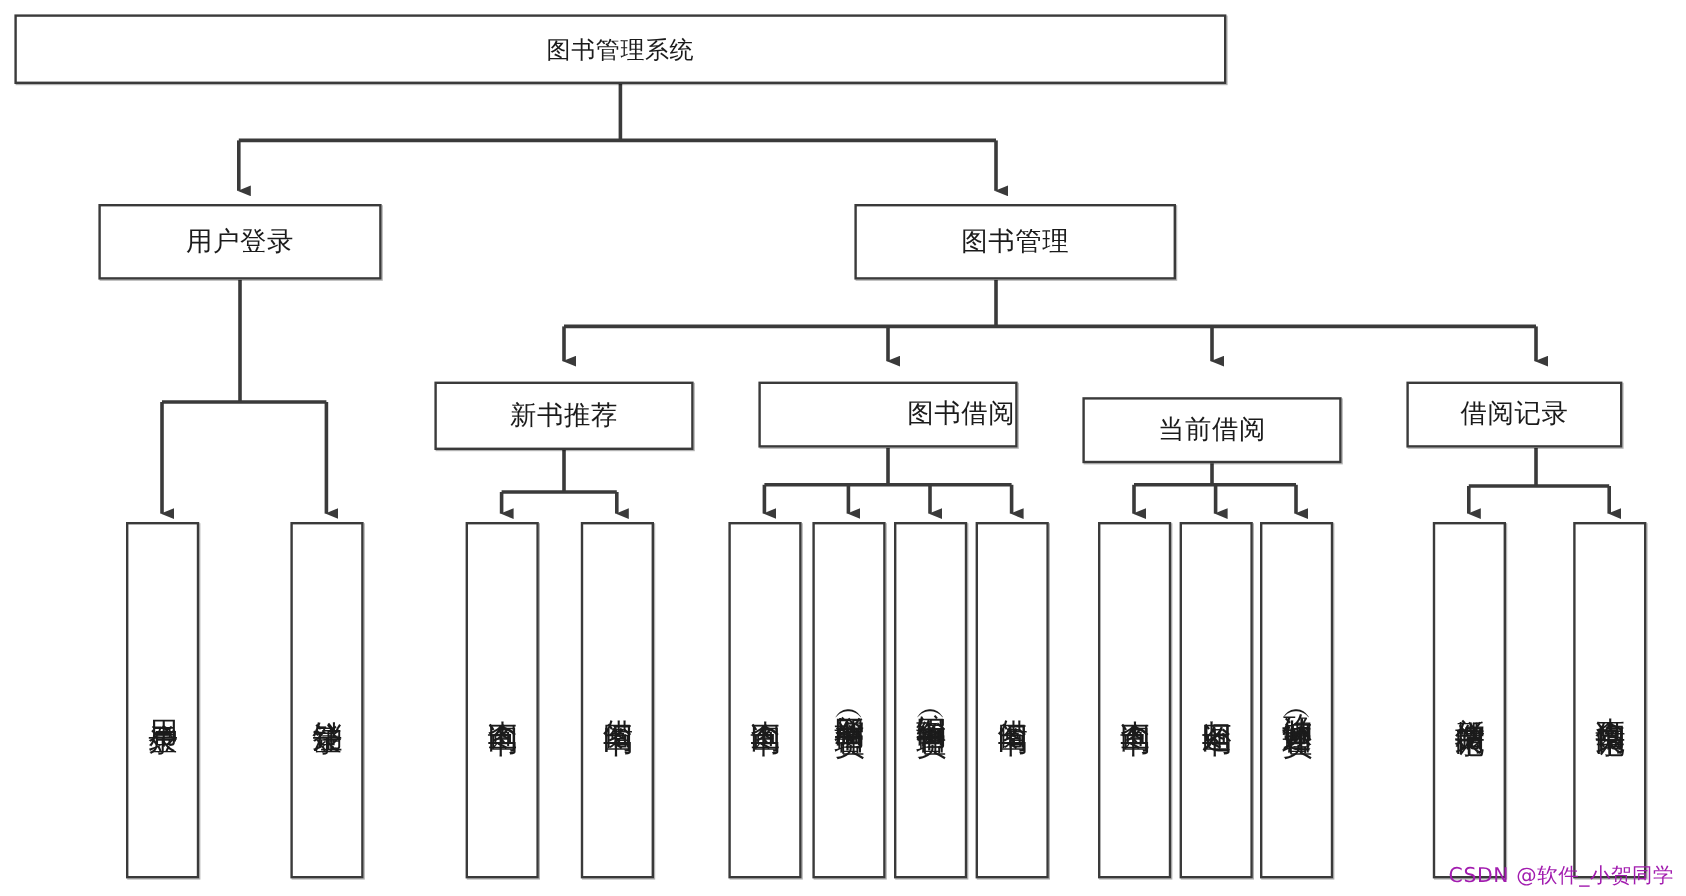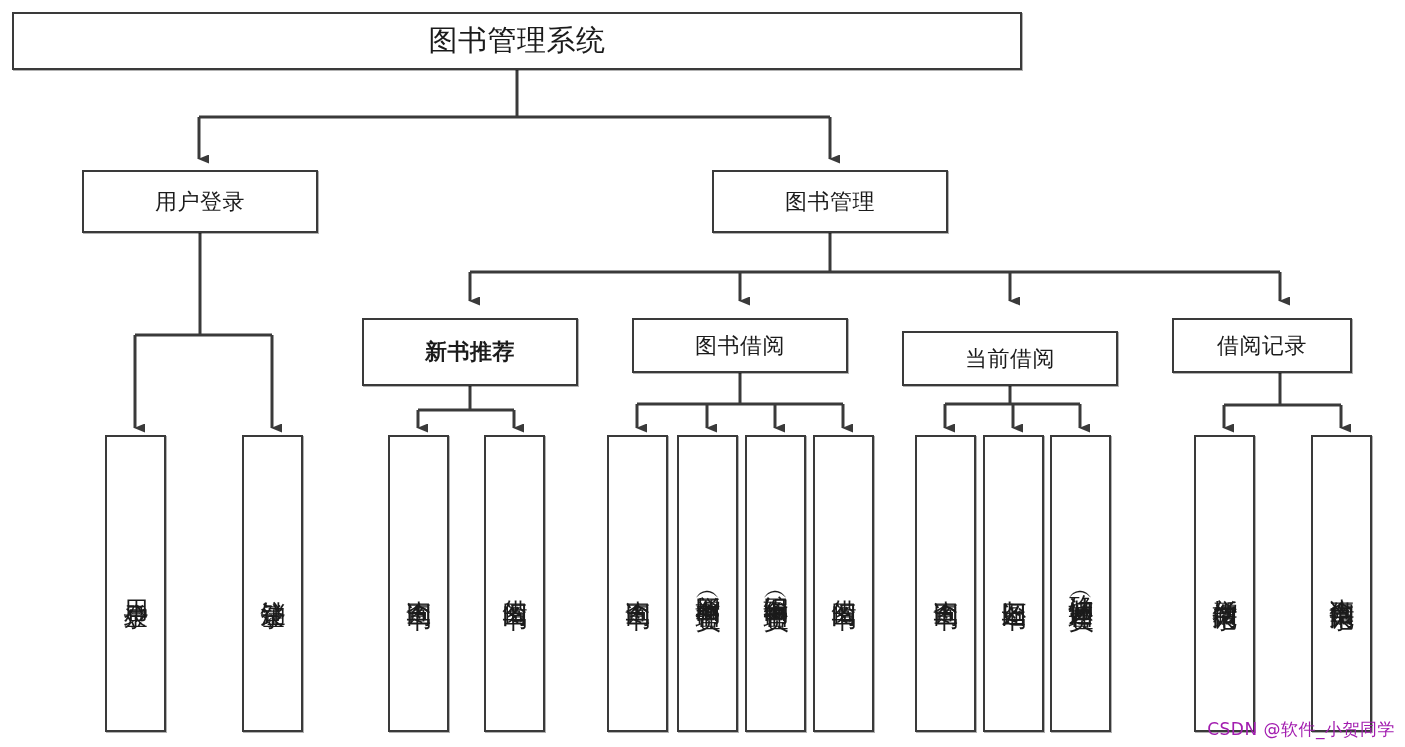--- a/index.html
+++ b/index.html
@@ -37,21 +37,21 @@
     color: #1b1b1b;
     text-align: center;
     box-shadow: 1px 1px 0 rgba(0,0,0,0.30);
   }
   .node .label {
     display: block;
     line-height: 1.14;
     letter-spacing: 0.5px;
   }
   
-  .node.root { font-size: 29px; }
+  .node.root { font-size: 20px; }
   
   .node.mid { font-size: 22px; }
   
   .node.leaf {
     align-items: center;
     justify-content: center;
     padding: 6px 0;
   }
   .node.leaf .label {
     writing-mode: vertical-rl;
@@ -129,28 +129,28 @@
     </g>
   </svg>
 
   <div class="node root" style="left:12px; top:12px; width:1010px; height:58px;">
     <span class="label">图书管理系统</span>
   </div>
 
   <div class="node mid" style="left:82px; top:170px; width:236px; height:63px;">
     <span class="label">用户登录</span>
   </div>
-  <div class="node mid" style="left:712px; top:170px; width:236px; height:63px;">
+  <div class="node mid" style="left:712px; top:170px; width:268px; height:63px;">
     <span class="label">图书管理</span>
   </div>
 
-  <div class="node mid" style="left:362px; top:318px; width:216px; height:68px;font-weight:bold;">
+  <div class="node mid" style="left:362px; top:318px; width:216px; height:57px;">
     <span class="label">新书推荐</span>
   </div>
-  <div class="node mid" style="left:632px; top:318px; width:216px; height:55px;">
+  <div class="node mid" style="left:632px; top:318px; width:216px; height:55px;justify-content:flex-end;">
     <span class="label">图书借阅</span>
   </div>
   <div class="node mid" style="left:902px; top:318px; width:216px; height:55px;margin-top:13px;">
     <span class="label">当前借阅</span>
   </div>
   <div class="node mid" style="left:1172px; top:318px; width:180px; height:55px;">
     <span class="label">借阅记录</span>
   </div>
 
   <div class="node leaf" style="left:105px; top:435px; width:61px; height:297px;">

